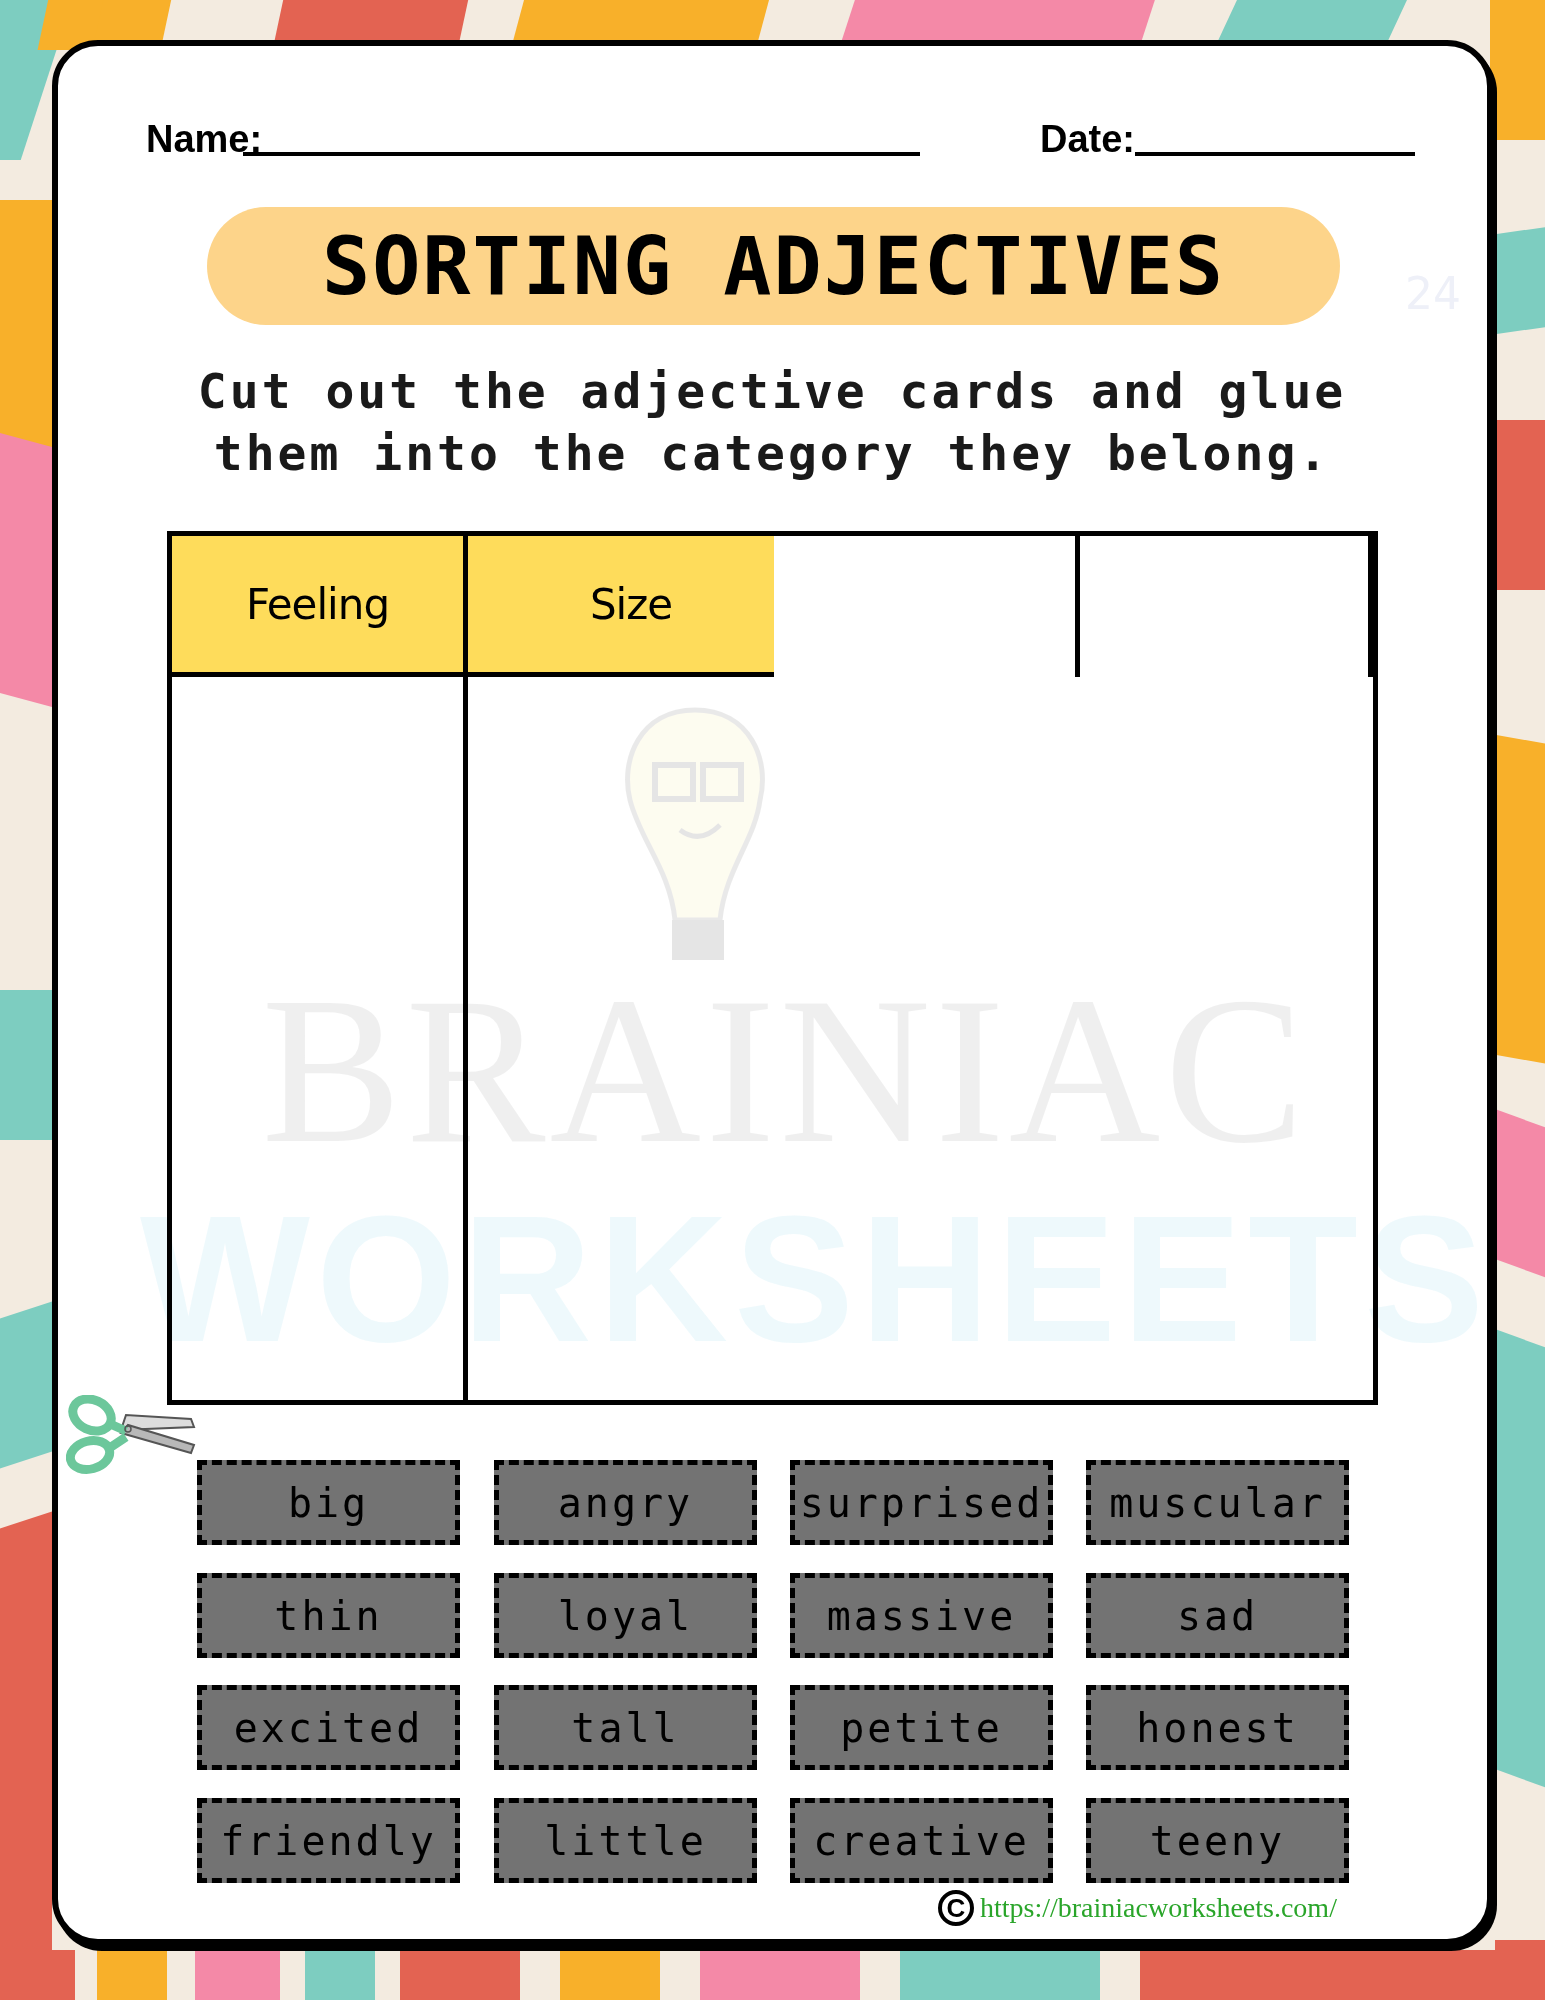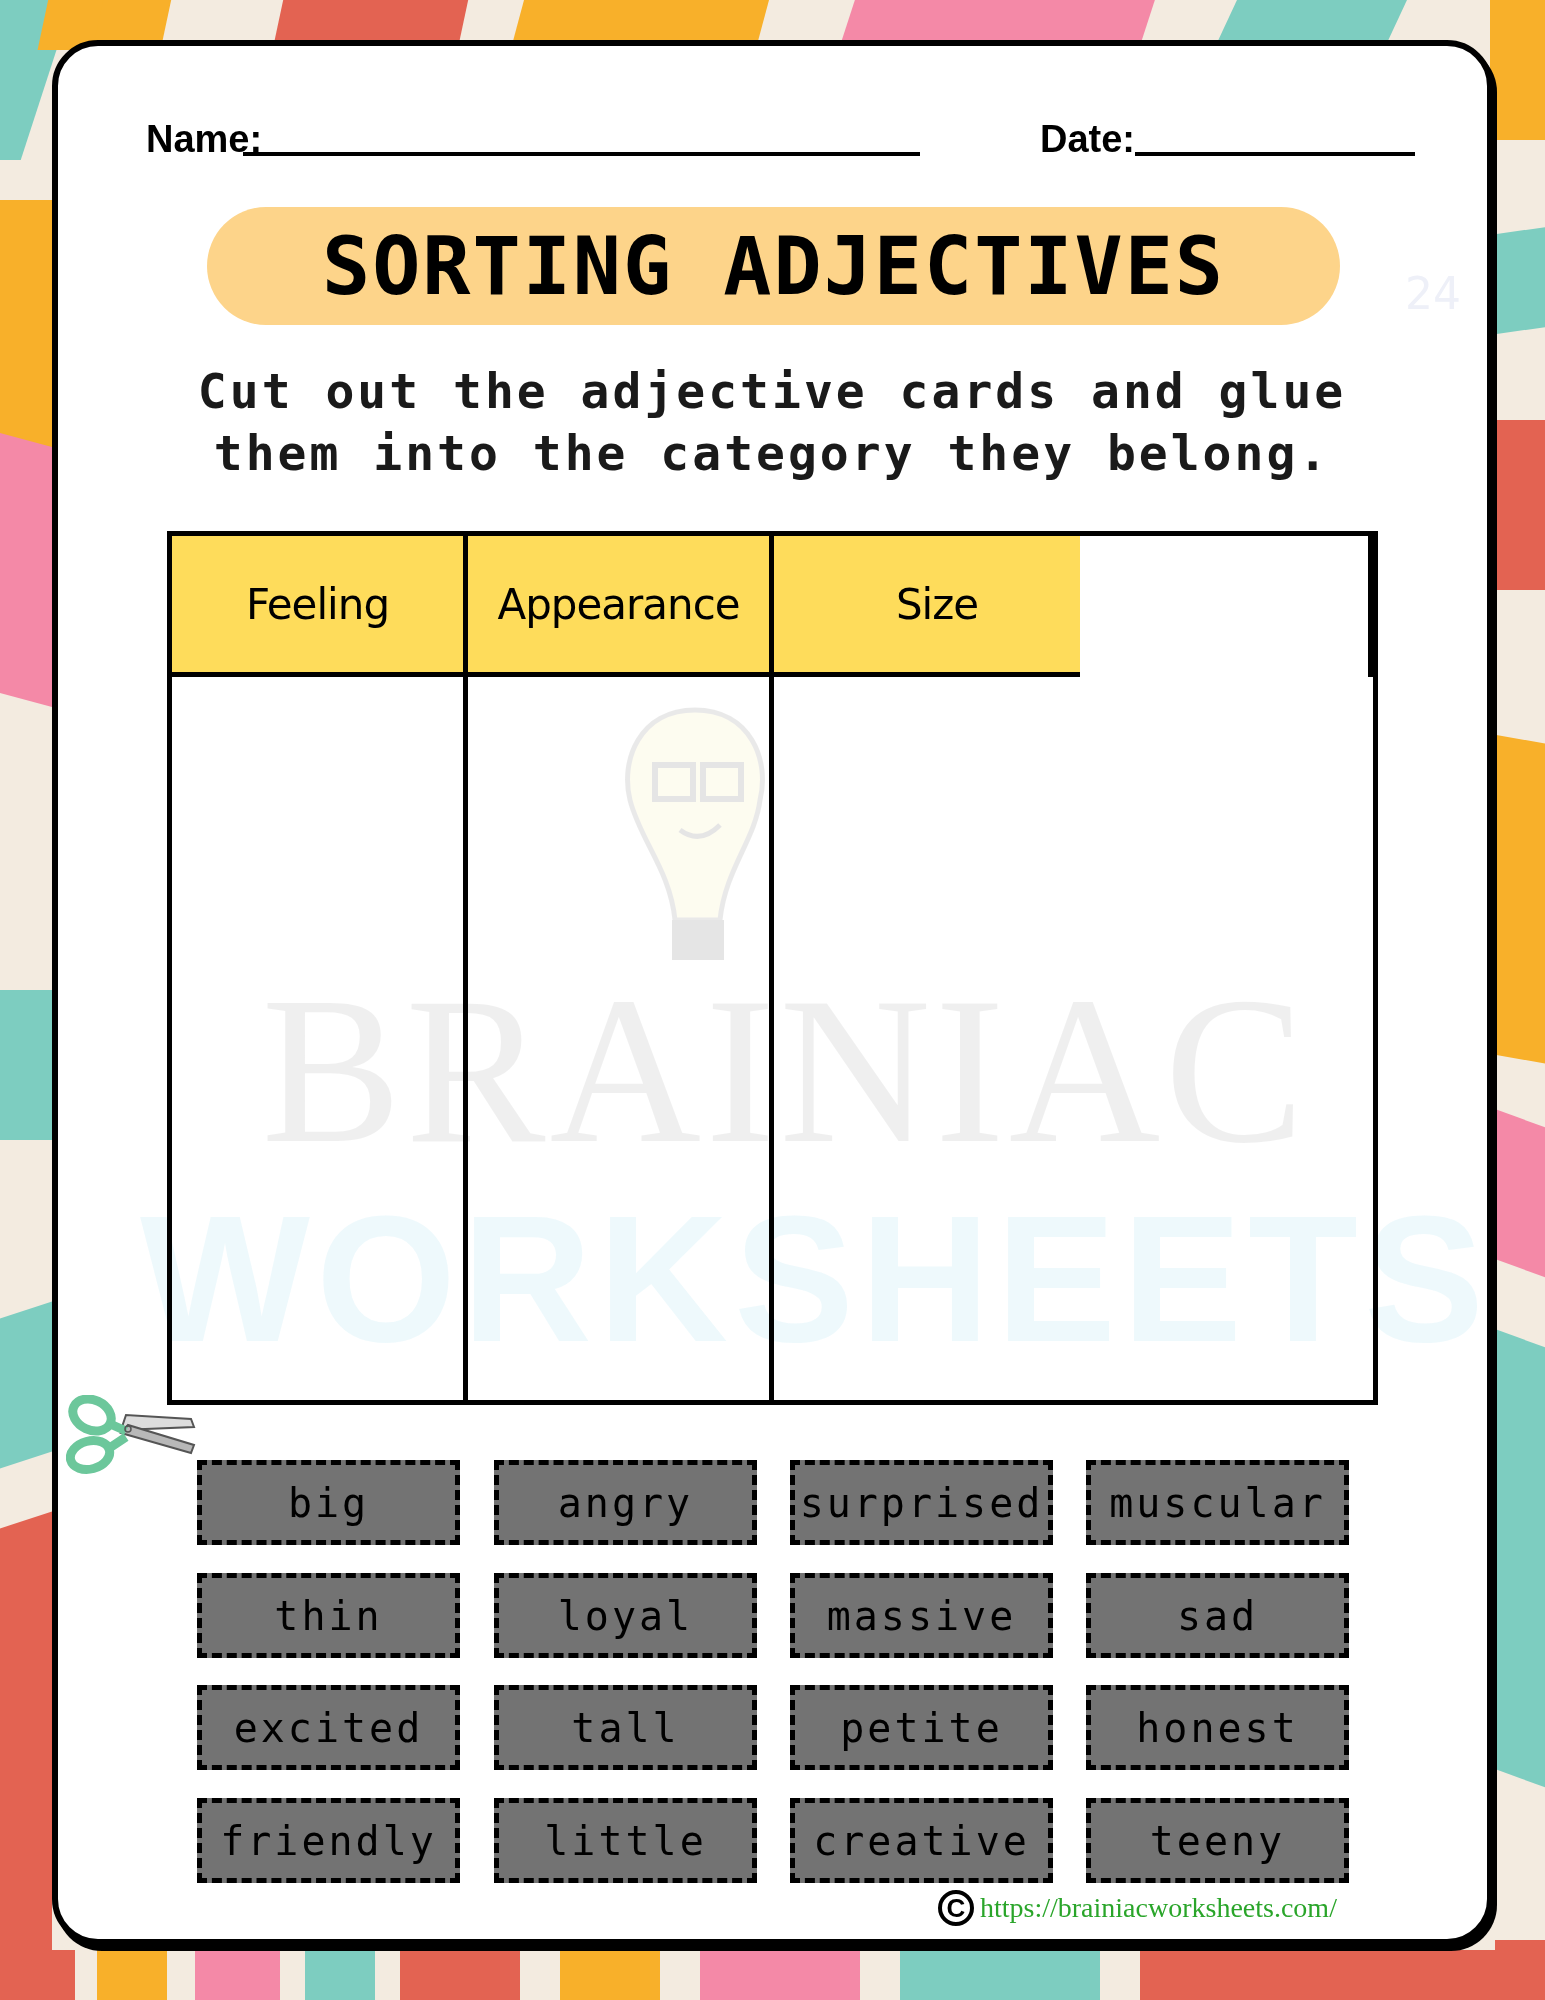--- a/index.html
+++ b/index.html
@@ -92,21 +92,20 @@
   <rect x="95" y="75" width="38" height="34" fill="none" stroke="#333" stroke-width="6"></rect>
   <rect x="143" y="75" width="38" height="34" fill="none" stroke="#333" stroke-width="6"></rect>
   <path d="M120 140 Q140 155 160 135" fill="none" stroke="#333" stroke-width="5"></path>
   <rect x="112" y="230" width="52" height="40" fill="#333"></rect>
 </svg>
 <div class="abs wm1">BRAINIAC</div>
 <div class="abs wm2">WORKSHEETS</div>
 
 <div class="abs table">
   <div class="th">Feeling</div>
-  <div class="th">Appearance</div>
   <div class="th last">Size</div>
   <div class="td"></div>
   <div class="td"></div>
   <div class="td"></div>
   <div class="td last"></div>
 </div>
 
 <svg class="abs" style="left:66px;top:1395px;" width="130" height="82" viewBox="0 0 130 82">
   <path d="M55 35 L128 32 L125 24 L60 20 Z" fill="#ddd" stroke="#555" stroke-width="2"></path>
   <path d="M55 38 L125 58 L128 50 L62 30 Z" fill="#b8b8b8" stroke="#555" stroke-width="2"></path>

